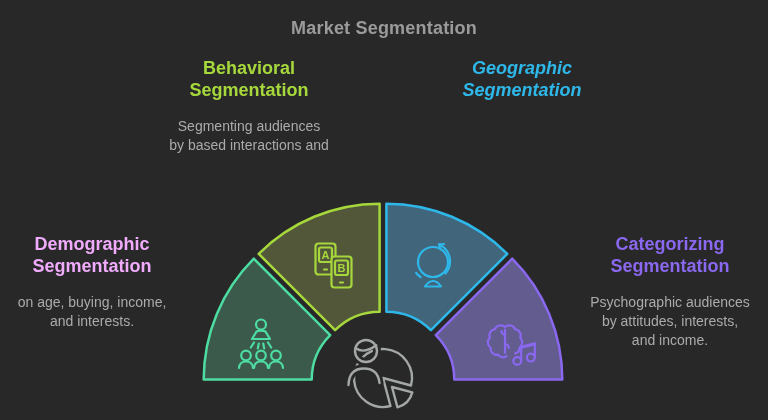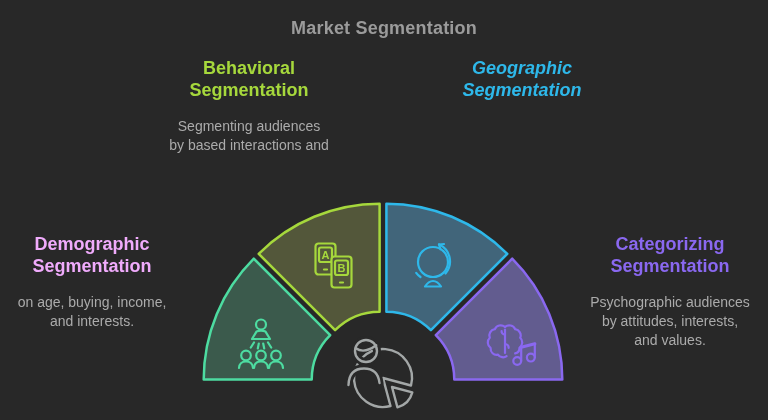--- a/index.html
+++ b/index.html
@@ -54,21 +54,21 @@
   </div>
 
   <div class="block pos-psychographic">
     <div class="heading" style="color: rgb(138, 104, 240);">
       <div>Categorizing</div>
       <div>Segmentation</div>
     </div>
     <div class="desc">
       <div>Psychographic audiences</div>
       <div>by attitudes, interests,</div>
-      <div>and values.</div>
+      <div>and income.</div>
     </div>
   </div>
 
   <svg class="fan" width="768" height="420" viewBox="0 0 768 420">
 
     <path stroke-width="2.5" stroke-linejoin="round" d="M311.7 379.6 L203.7 379.6 A171 171 0 0 1 253.8 258.7 L330.2 335.1 A63 63 0 0 0 311.7 379.6 Z" fill="#3b5a4c" stroke="#4ddca1"></path>
     <path stroke-width="2.5" stroke-linejoin="round" d="M335.1 330.2 L258.7 253.8 A171 171 0 0 1 379.6 203.7 L379.6 311.7 A63 63 0 0 0 335.1 330.2 Z" fill="#53573a" stroke="#a6d83c"></path>
     <path stroke-width="2.5" stroke-linejoin="round" d="M386.4 311.7 L386.4 203.7 A171 171 0 0 1 507.3 253.8 L430.9 330.2 A63 63 0 0 0 386.4 311.7 Z" fill="#41657a" stroke="#2eb8ea"></path>
     <path stroke-width="2.5" stroke-linejoin="round" d="M435.8 335.1 L512.2 258.7 A171 171 0 0 1 562.3 379.6 L454.3 379.6 A63 63 0 0 0 435.8 335.1 Z" fill="#625c8f" stroke="#8a68f0"></path>
 

